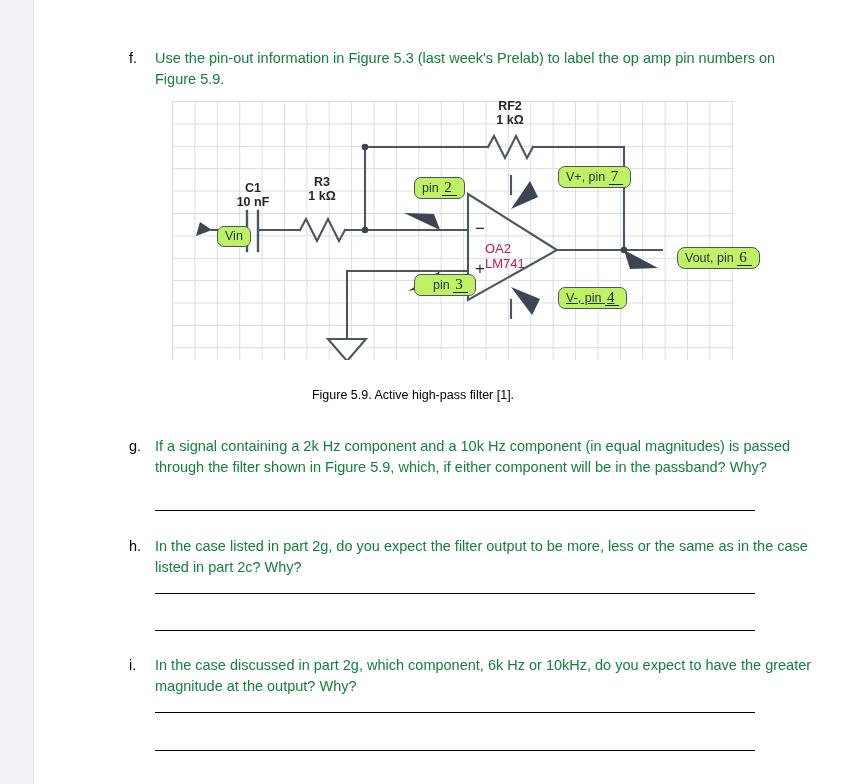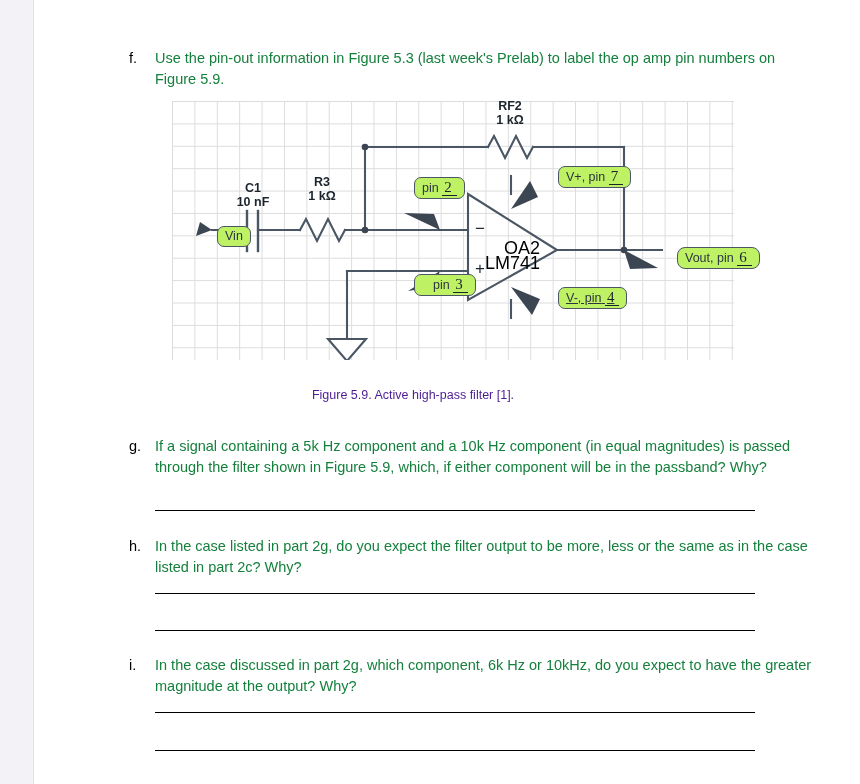--- a/index.html
+++ b/index.html
@@ -70,21 +70,21 @@
   }
   #svgcirc {
     position: absolute; left: 0; top: 0;
   }
   .caption {
     position: absolute;
     left: 0; top: 386px;
     width: 826px;
     text-align: center;
     font-size: 12.5px;
-    color: #4c1d95;
+    color: #000000;
   }
 
   
   .callout {
     position: absolute;
     background: #bef264;
     border: 1.4px solid #4a5663;
     border-radius: 7px;
     font-size: 12.5px;
     color: #2c3540;
@@ -104,23 +104,23 @@
     position: absolute;
     font-size: 12.5px;
     font-weight: bold;
     color: #1b232c;
     text-align: center;
     line-height: 14px;
     white-space: nowrap;
   }
   .opamp-text {
     position: absolute;
-    font-size: 18px;
-    color: #000000;
-    text-align: right;
+    font-size: 13px;
+    color: #be185d;
+    text-align: left;
     line-height: 15px;
     white-space: nowrap;
   }
   .pm {
     position: absolute;
     font-size: 17px;
     color: #1b232c;
     line-height: 15px;
     font-family: "Liberation Sans", sans-serif;
   }
@@ -242,21 +242,21 @@
       <div class="callout" style="left:468px; top:146px;border-radius:8px;">
         <span>Vout, pin</span>
         <span class="hand">6</span>
       </div>
     </div>
 
     <div class="caption" style="left:-34px; top:388px;">Figure 5.9. Active high-pass filter [1].</div>
 
     <div class="qblock" style="left:95px; top:436px; width:690px;">
       <div class="qlabel">g.</div>
-      <div class="qtext">If a signal containing a 5k Hz component and a 10k Hz component (in equal magnitudes) is passed through the filter shown in Figure 5.9, which, if either component will be in the passband? Why?</div>
+      <div class="qtext">If a signal containing a 2k Hz component and a 10k Hz component (in equal magnitudes) is passed through the filter shown in Figure 5.9, which, if either component will be in the passband? Why?</div>
     </div>
     <div class="ansline" style="left:121px; top:510px;"></div>
 
     <div class="qblock" style="left:95px; top:536px; width:690px;">
       <div class="qlabel">h.</div>
       <div class="qtext">In the case listed in part 2g, do you expect the filter output to be more, less or the same as in the case listed in part 2c? Why?</div>
     </div>
     <div class="ansline" style="left:121px; top:593px;"></div>
     <div class="ansline" style="left:121px; top:630px;"></div>
 

